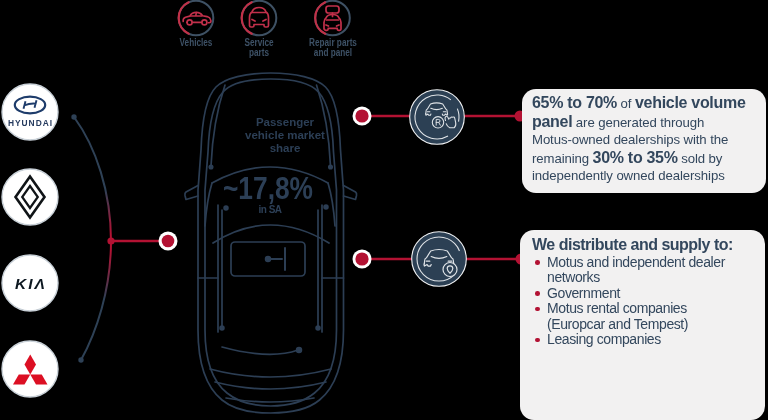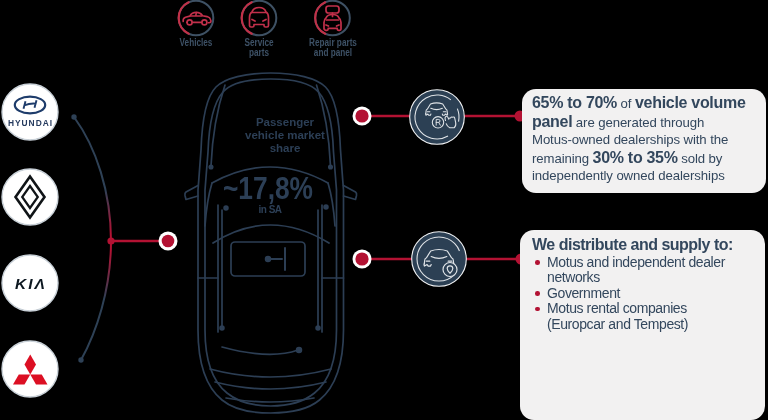--- a/index.html
+++ b/index.html
@@ -184,14 +184,15 @@
 remaining <b>30% to 35%</b> sold by<br>
 independently owned dealerships
 </div>
 
 <div id="p2" class="panel" style="left:520px;top:230px;width:245px;height:190px;padding:7px 0 0 12px;font-size:14px;line-height:15.5px;letter-spacing:-0.4px">
 <div style="font-weight:bold;font-size:16px;letter-spacing:-0.5px">We distribute and supply to:</div>
 <ul>
 <li>Motus and independent dealer<br>networks</li>
 <li>Government</li>
 <li>Motus rental companies<br>(Europcar and Tempest)</li>
+<li>Leasing companies</li>
 </ul>
 </div>
 
 </body></html>

